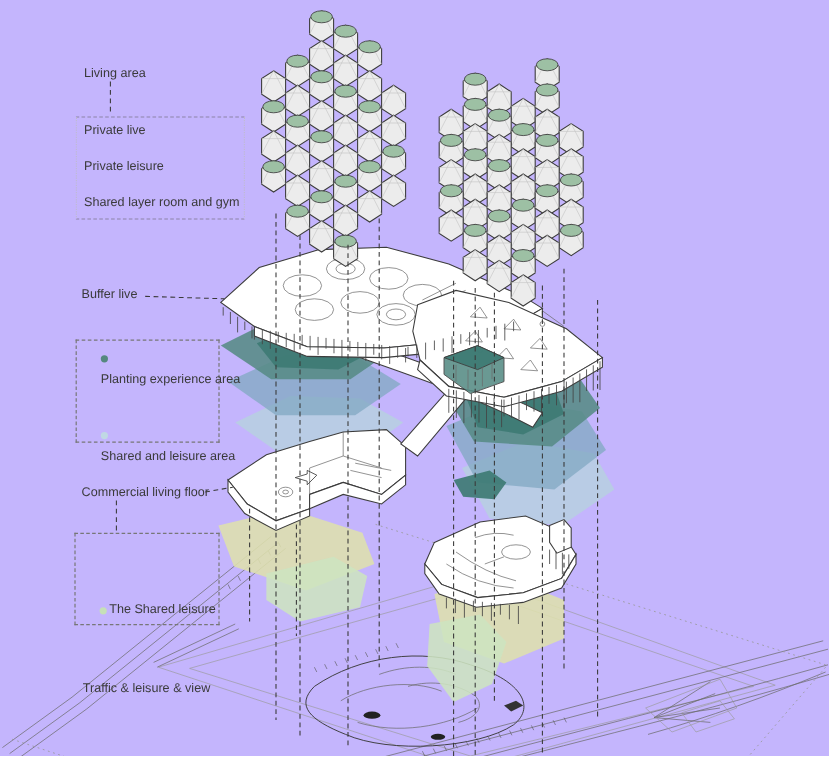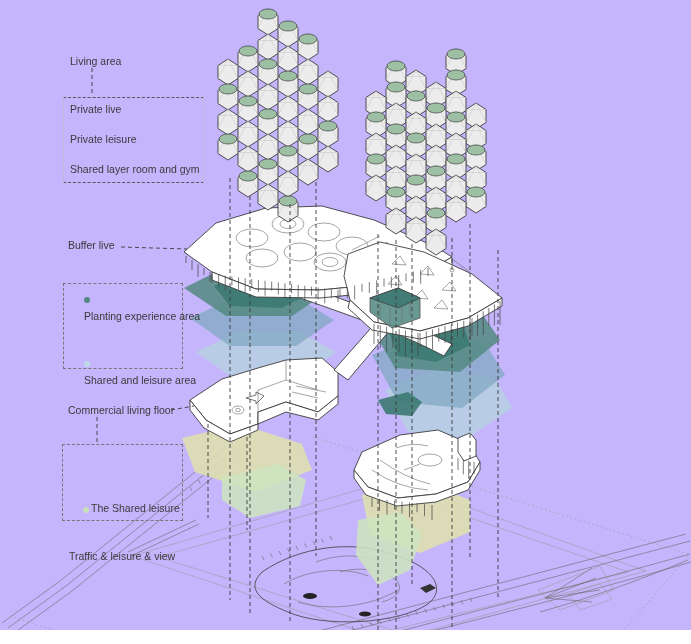--- a/index.html
+++ b/index.html
@@ -484,15 +484,15 @@
 </div>
 
 <div class="lbl" style="left:68px;top:405px">Commercial living floor</div>
 
 <div class="dashbox" style="left:62px;top:444px;width:121px;height:77px">
   <div class="leg-row" style="top:53px">
     <span class="dot" style="background-color: rgb(198, 224, 184);"></span><span class="lbl" style="position:static">The Shared leisure</span>
   </div>
 </div>
 
-<div class="lbl" style="left:69px;top:551px">Traffic &amp; leisure &amp; view</div>
+<div class="lbl" style="left:69px;top:569px">Traffic &amp; leisure &amp; view</div>
 
 </div>
 
 </body></html>

